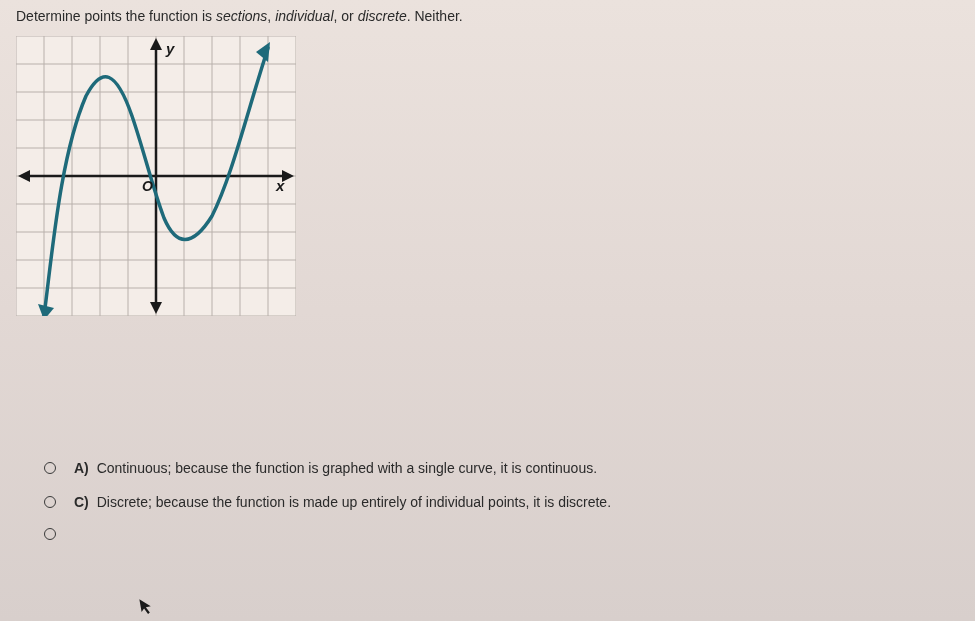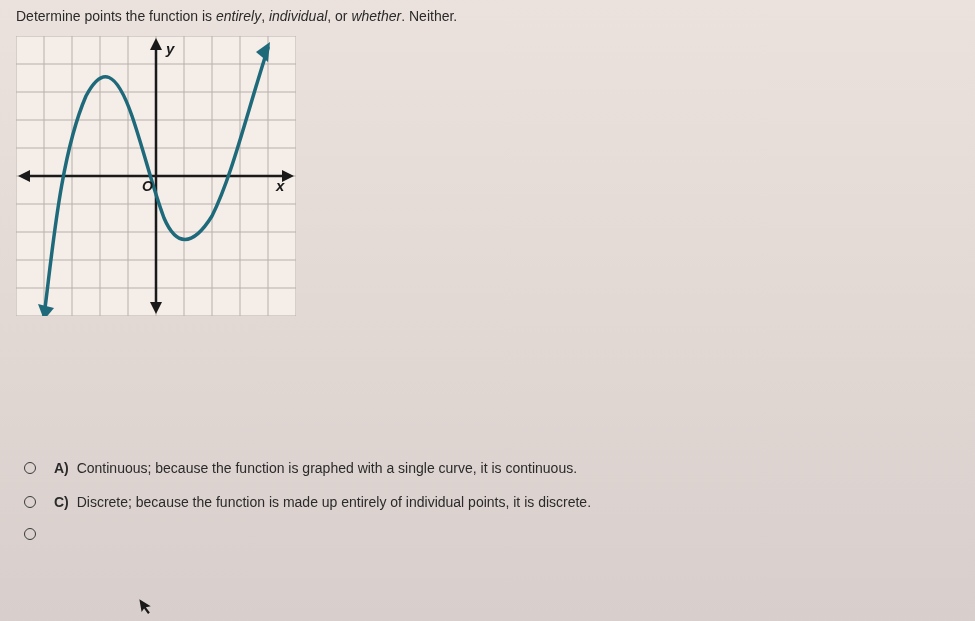--- a/index.html
+++ b/index.html
@@ -24,21 +24,21 @@
     position: absolute;
     top: 36px;
     left: 16px;
     width: 280px;
     height: 280px;
     background: #f4ede8;
   }
   .options {
     position: absolute;
     top: 460px;
-    left: 24px;
+    left: 44px;
     right: 20px;
     text-align: right;
   }
   .option {
     display: flex;
     align-items: center;
     margin-bottom: 18px;
     font-size: 14px;
     color: #2a2a2a;
   }
@@ -59,21 +59,21 @@
     left: 140px;
     font-size: 16px;
     color: #1a1a1a;
     transform: rotate(-10deg);
   }
 </style>
 </head>
 <body>
 
 <div class="question">
-  <span>Determine points the function is </span><span class="italic">entirely</span><span>, </span><span class="italic">individual</span><span>, or </span><span class="italic">whether</span><span>. Neither.</span>
+  <span>Determine points the function is </span><span class="italic">sections</span><span>, </span><span class="italic">individual</span><span>, or </span><span class="italic">discrete</span><span>. Neither.</span>
 </div>
 
 <div class="graph-wrap">
   <svg viewBox="0 0 280 280" width="280" height="280">
 
     <g stroke="#b8b0ab" stroke-width="1">
       <line x1="0" y1="0" x2="280" y2="0"></line>
       <line x1="0" y1="28" x2="280" y2="28"></line>
       <line x1="0" y1="56" x2="280" y2="56"></line>
       <line x1="0" y1="84" x2="280" y2="84"></line>

